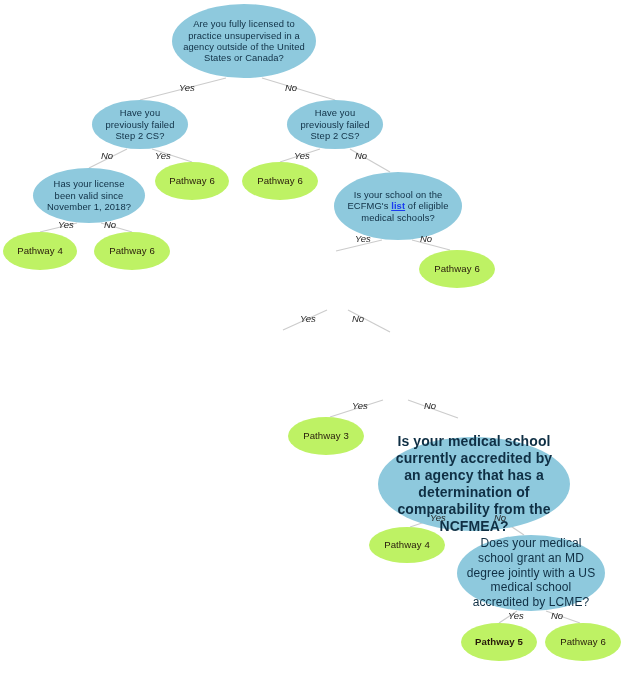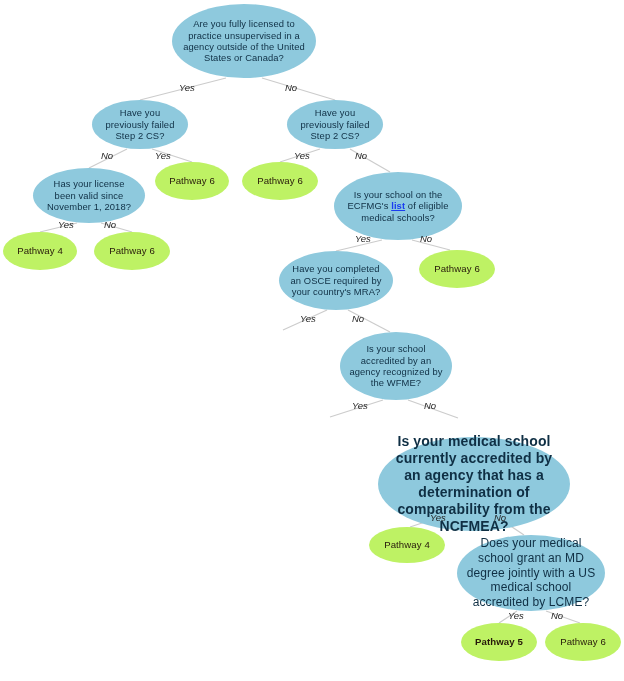--- a/index.html
+++ b/index.html
@@ -112,25 +112,22 @@
     </div>
     <div class="node answer" style="left: 242px; top: 162px; width: 76px; height: 38px; font-size: 9.6px;">
       <span class="txt">Pathway 6</span>
     </div>
     <div class="node question" style="left: 334px; top: 172px; width: 128px; height: 68px; font-size: 9.4px;">
       <span class="txt">Is your school on the ECFMG's <span class="link">list</span> of eligible medical schools?</span>
     </div>
     <div class="node answer" style="left: 419px; top: 250px; width: 76px; height: 38px; font-size: 9.6px;">
       <span class="txt">Pathway 6</span>
     </div>
-    <div class="node question" style="left: 279px; top: 251px; width: 114px; height: 59px; font-size: 9.4px;">
-      <span class="txt">Have you completed an OSCE required by your country's MRA?</span>
-    </div>
-    <div class="node question" style="left: 340px; top: 332px; width: 112px; height: 68px; font-size: 9.4px;">
-      <span class="txt">Is your school accredited by an agency recognized by the WFME?</span>
+    <div class="node answer" style="left: 288px; top: 417px; width: 76px; height: 38px; font-size: 9.6px;">
+      <span class="txt">Pathway 3</span>
     </div>
     <div class="node question" style="left: 378px; top: 437px; width: 192px; height: 94px; font-size: 14px; font-weight: bold;">
       <span class="txt">Is your medical school currently accredited by an agency that has a determination of comparability from the NCFMEA?</span>
     </div>
     <div class="node answer" style="left: 369px; top: 527px; width: 76px; height: 36px; font-size: 9.6px; justify-content: flex-end;">
       <span class="txt">Pathway 4</span>
     </div>
     <div class="node question" style="left: 457px; top: 535px; width: 148px; height: 76px; font-size: 12px;">
       <span class="txt">Does your medical school grant an MD degree jointly with a US medical school accredited by LCME?</span>
     </div>

